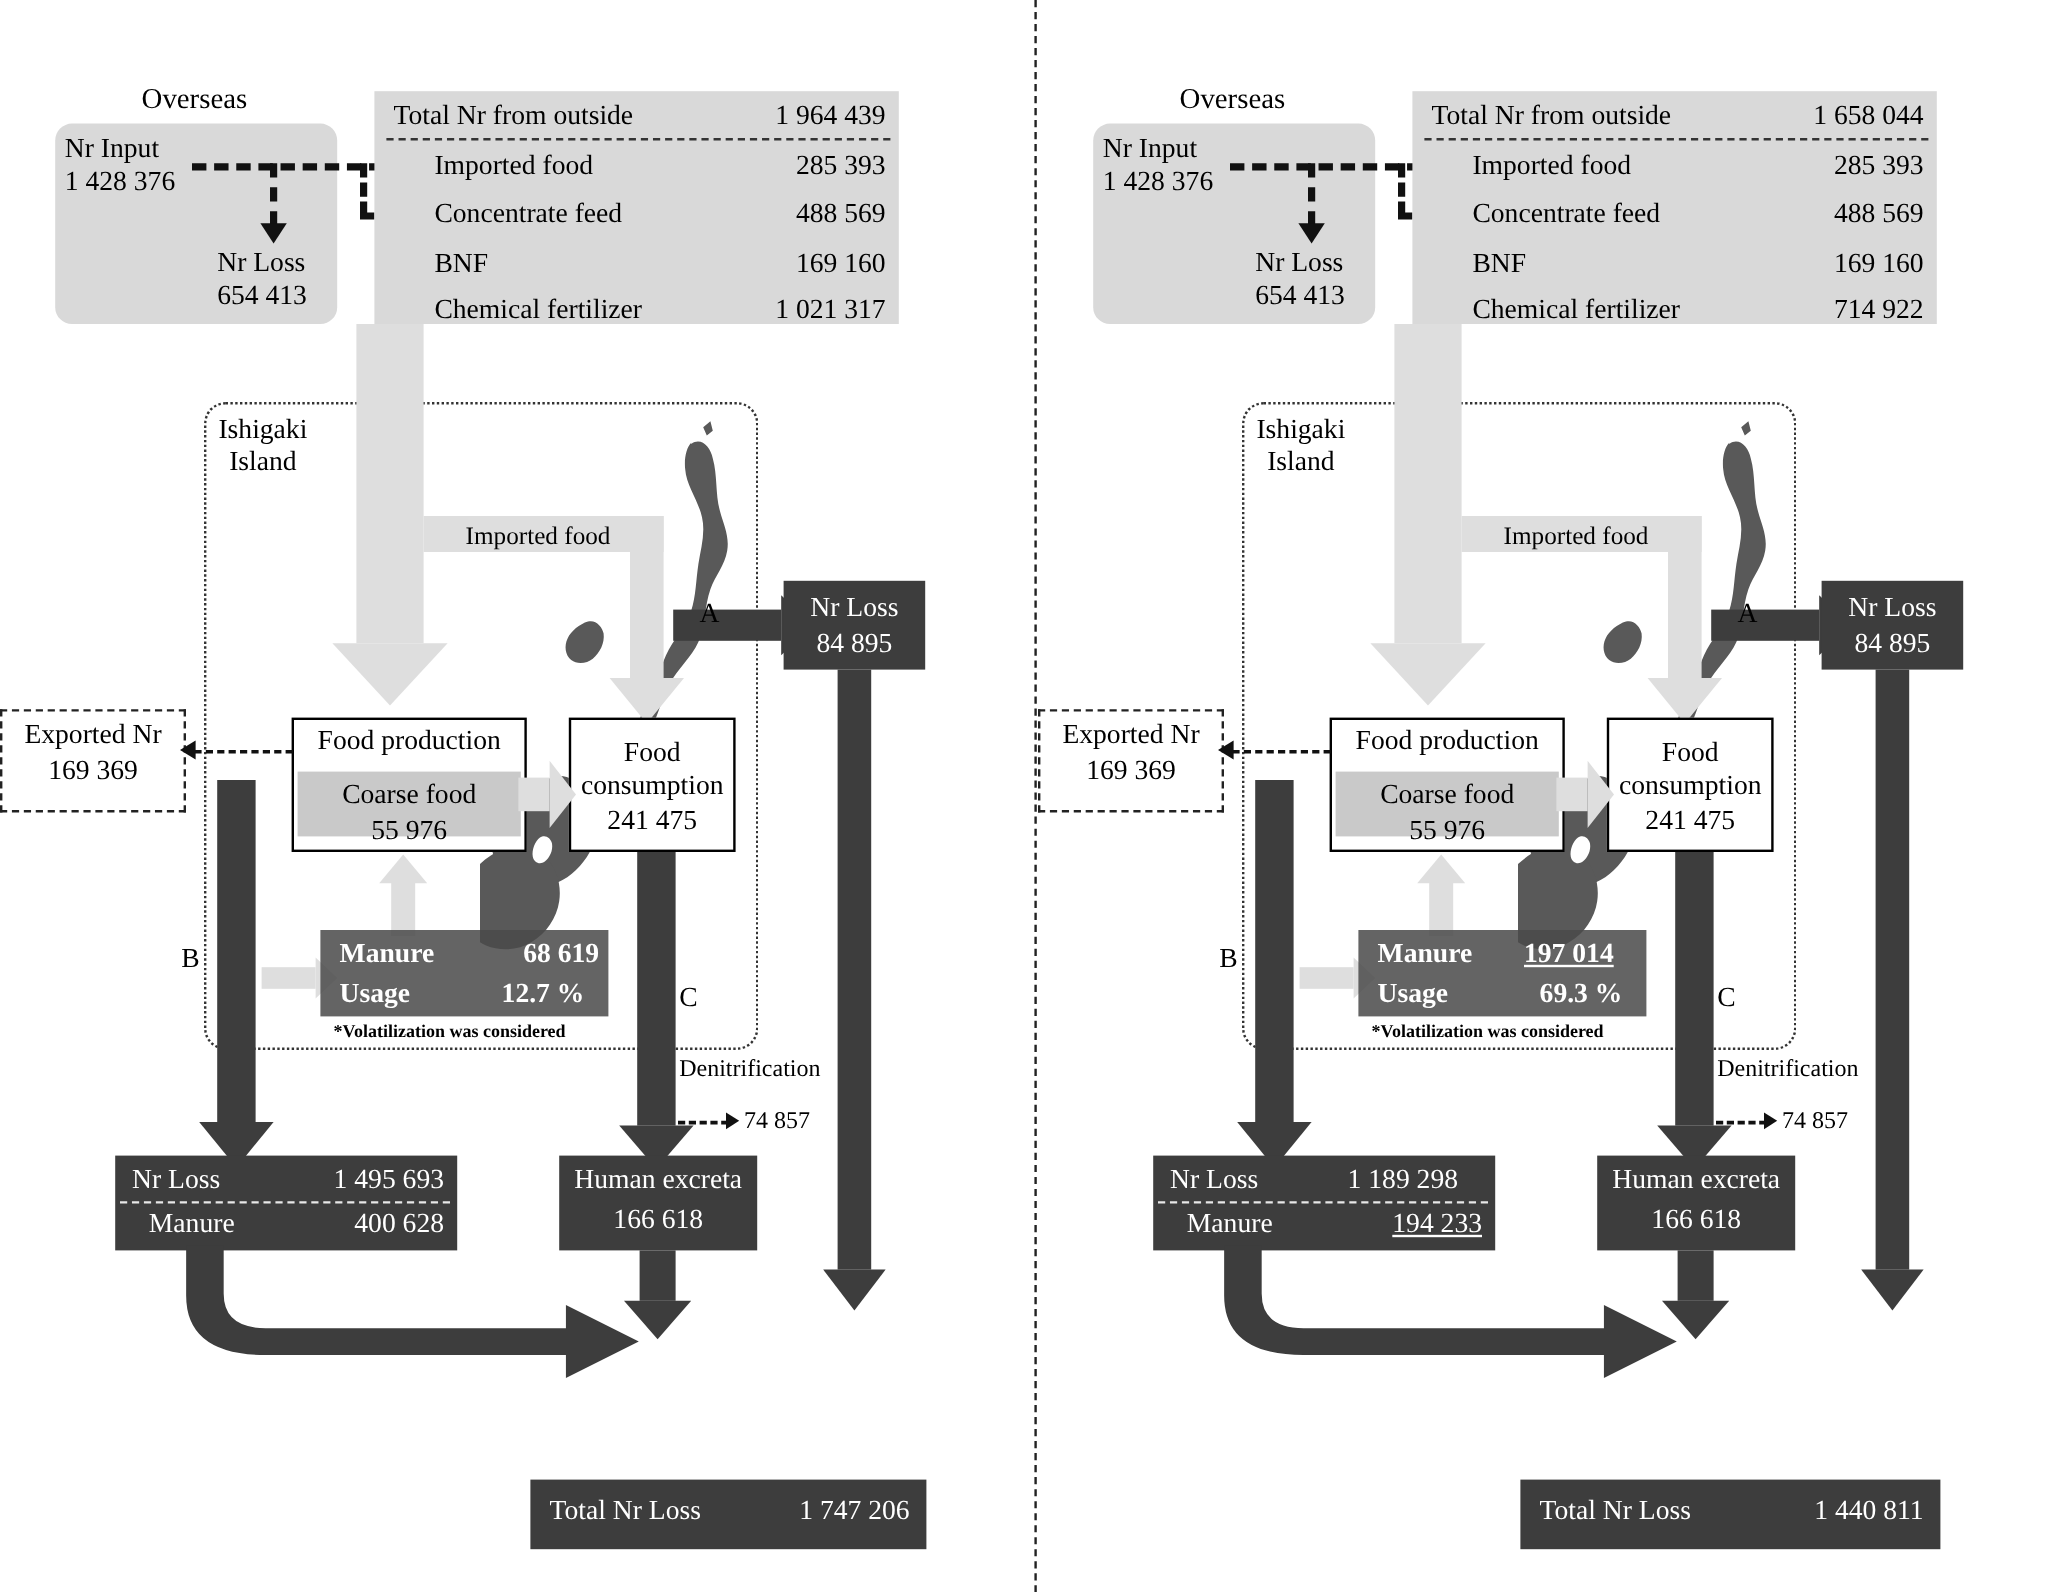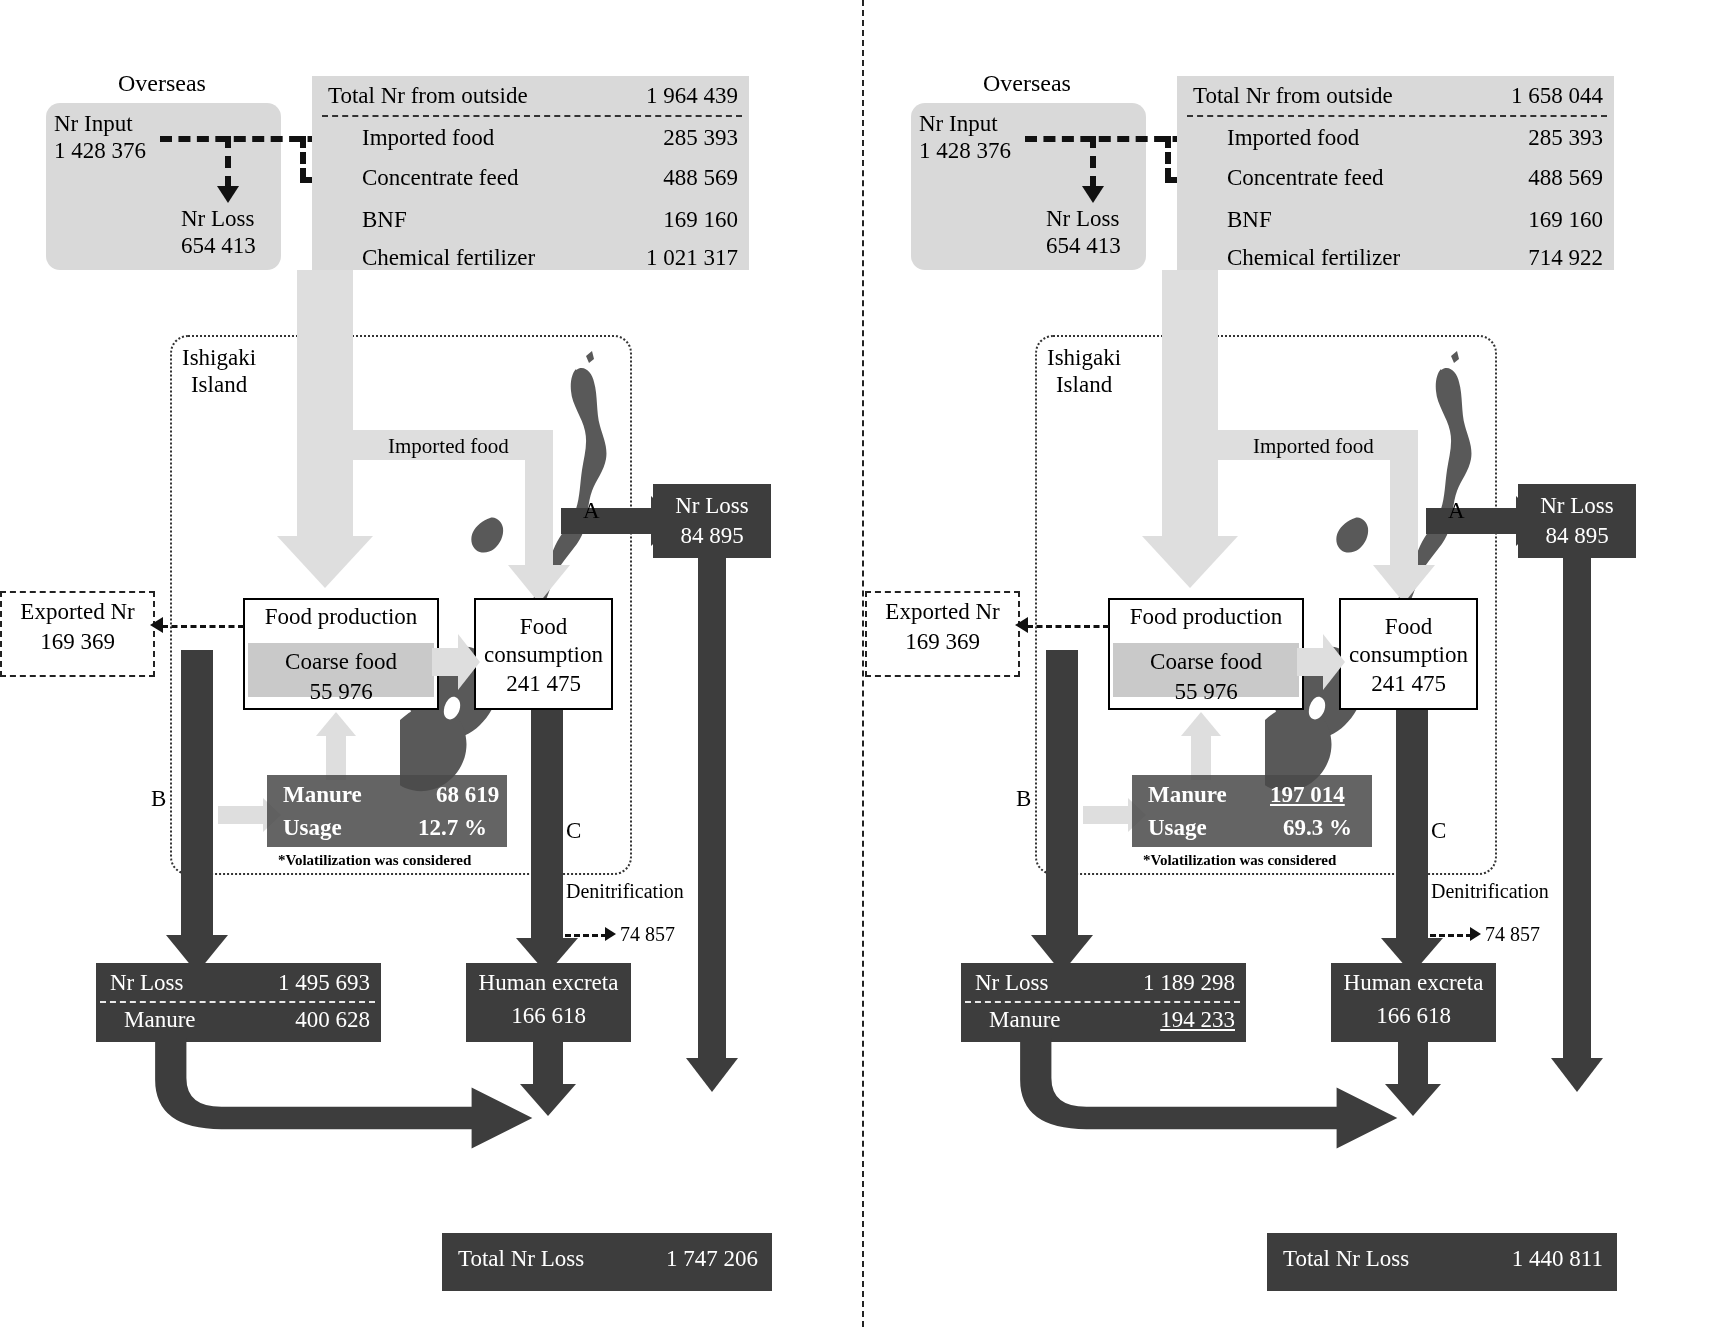--- a/index.html
+++ b/index.html
@@ -495,21 +495,21 @@
     <div class="dk-head-d" style="left:531px; top:938px; --hw:31px; --hh:36px; margin-left:-15px;"></div>
     <div class="flowlabel" style="left:566px; top:818px;">C</div>
 
     <div class="smalllabel" style="left:566px; top:880px;">Denitrification</div>
     <div class="dln-h-thin" style="left:565px; top:934px; width:42px;"></div>
     <div class="arrowhead-r-sm" style="left:605px; top:927px;"></div>
     <div class="smalllabel" style="left:620px; top:923px;">74 857</div>
 
     <div class="dbox" style="left:96px; top:963px; width:285px; height:79px;"></div>
     <div class="dbox-txt" style="left:110px; top:969px;">Nr Loss</div>
-    <div class="dbox-txt" style="left:258px; top:969px; width:112px; text-align:right;">1 189 298</div>
+    <div class="dbox-txt" style="left:258px; top:969px; width:112px; ">1 189 298</div>
     <div class="dbox-dash" style="left:100px; top:1001px; width:275px;"></div>
     <div class="dbox-txt" style="left:124px; top:1006px;">Manure</div>
     <div class="dbox-txt ul" style="left:258px; top:1006px; width:112px; text-align:right;">194 233</div>
 
     <svg style="position:absolute; left:150px; top:1038px;" width="420" height="130">
       <path d="M20,0 L20,60 Q20,96 58,96 L330,96 L330,72 L396,110 L330,148 L330,124 L58,124 Q-14,124 -14,62 L-14,0 Z" fill="#3d3d3d" transform="translate(18,-8) scale(0.92,0.80)"></path>
     </svg>
 
     <div class="dbox" style="left:466px; top:963px; width:165px; height:79px;"></div>
     <div class="dbox-txt" style="left:466px; top:969px; width:165px; text-align:center;">Human excreta</div>

